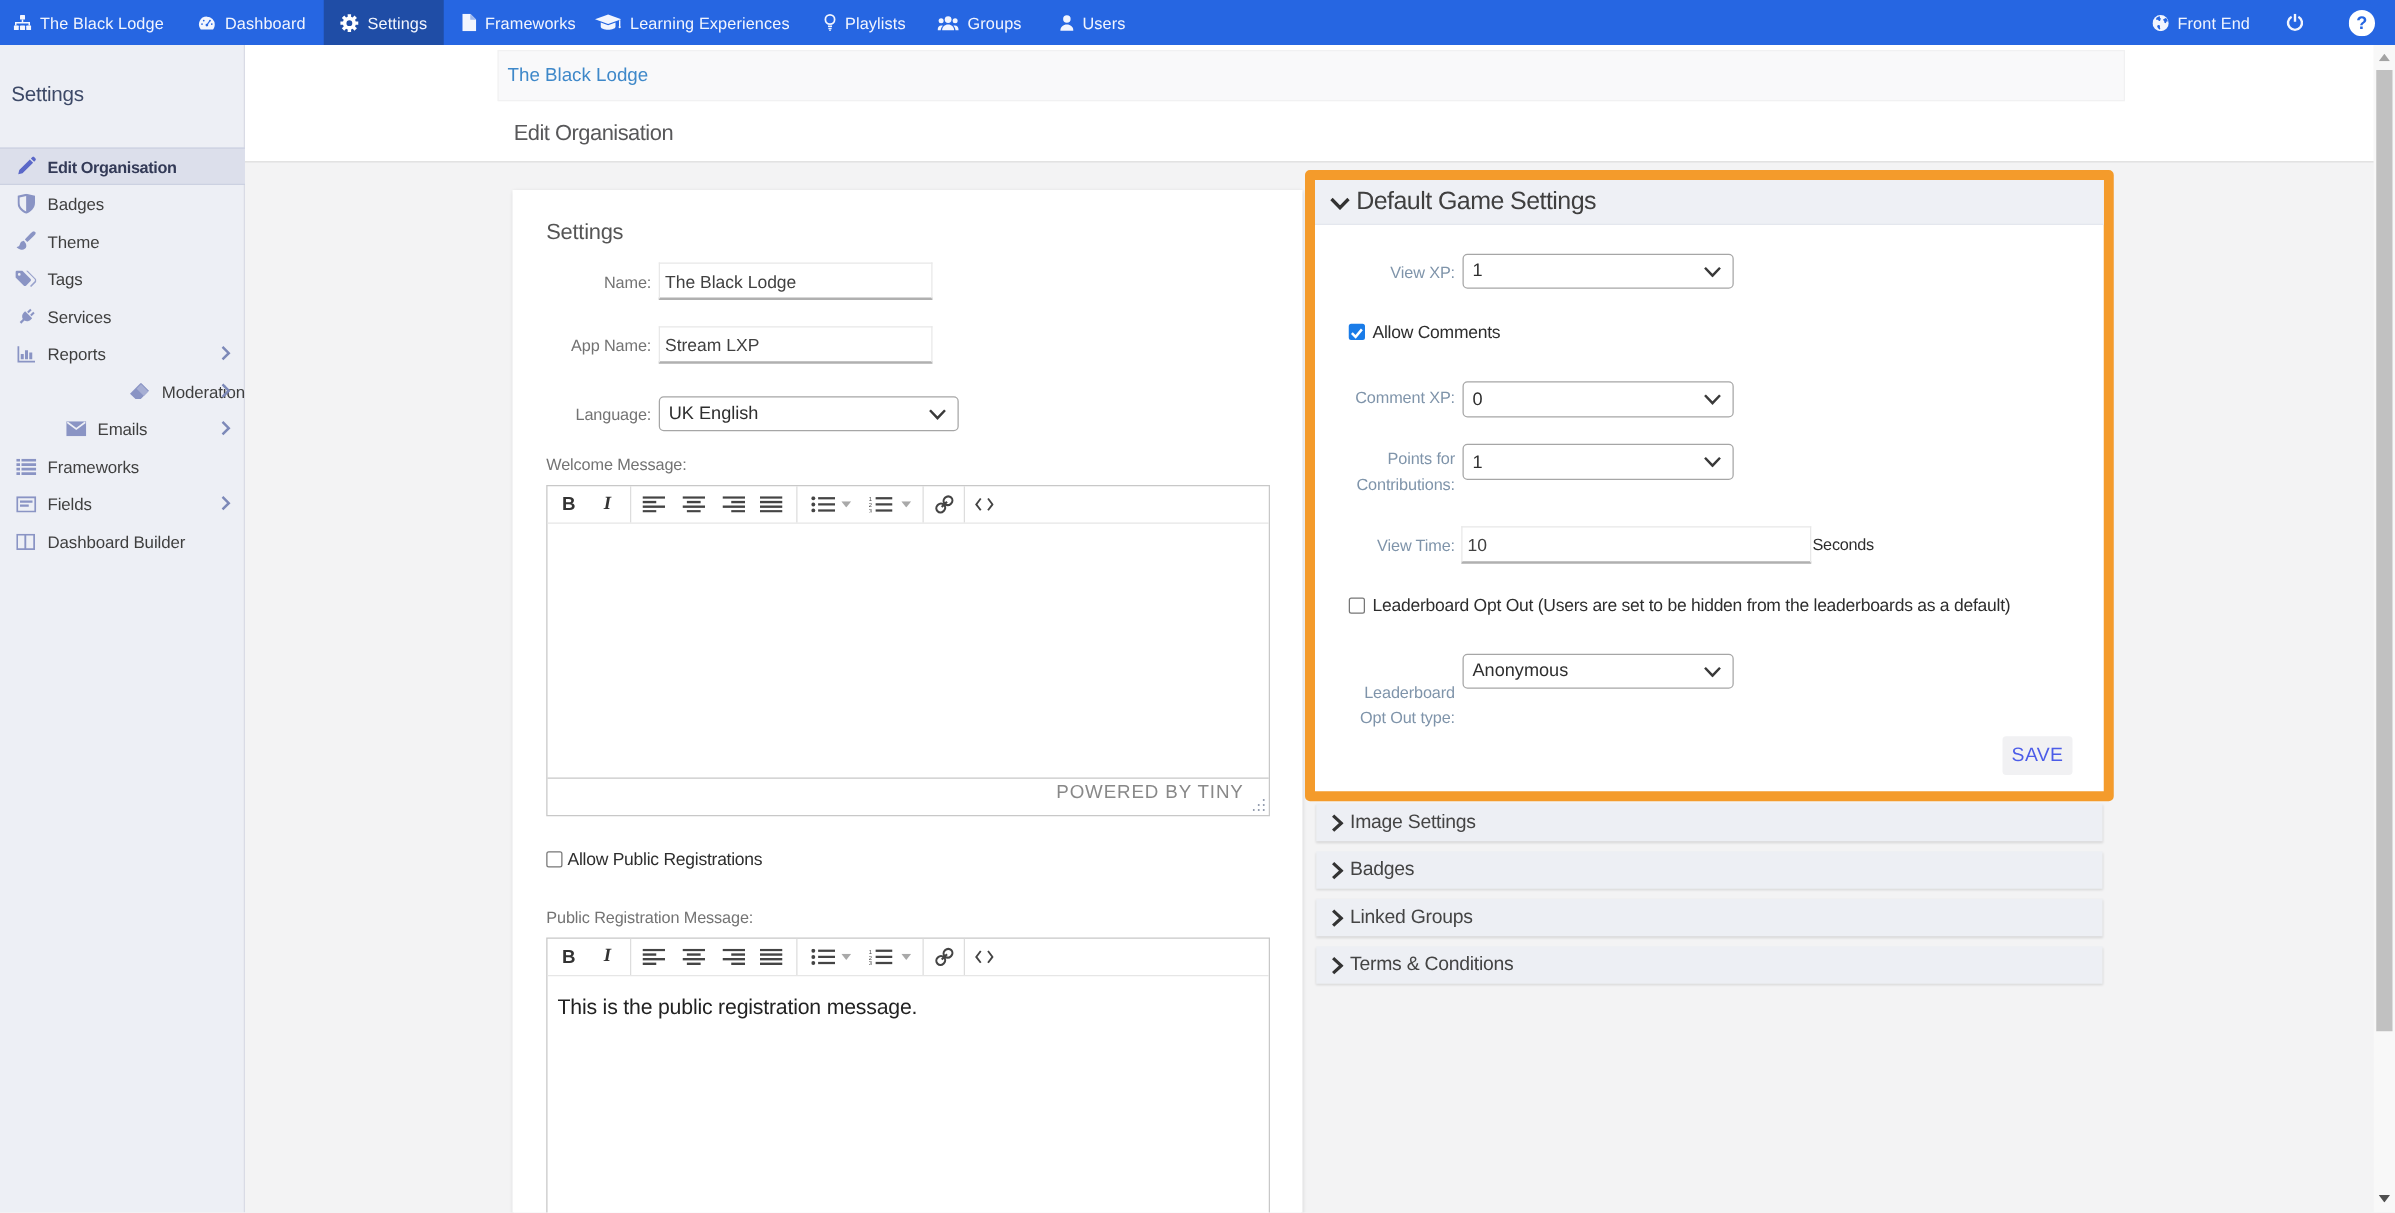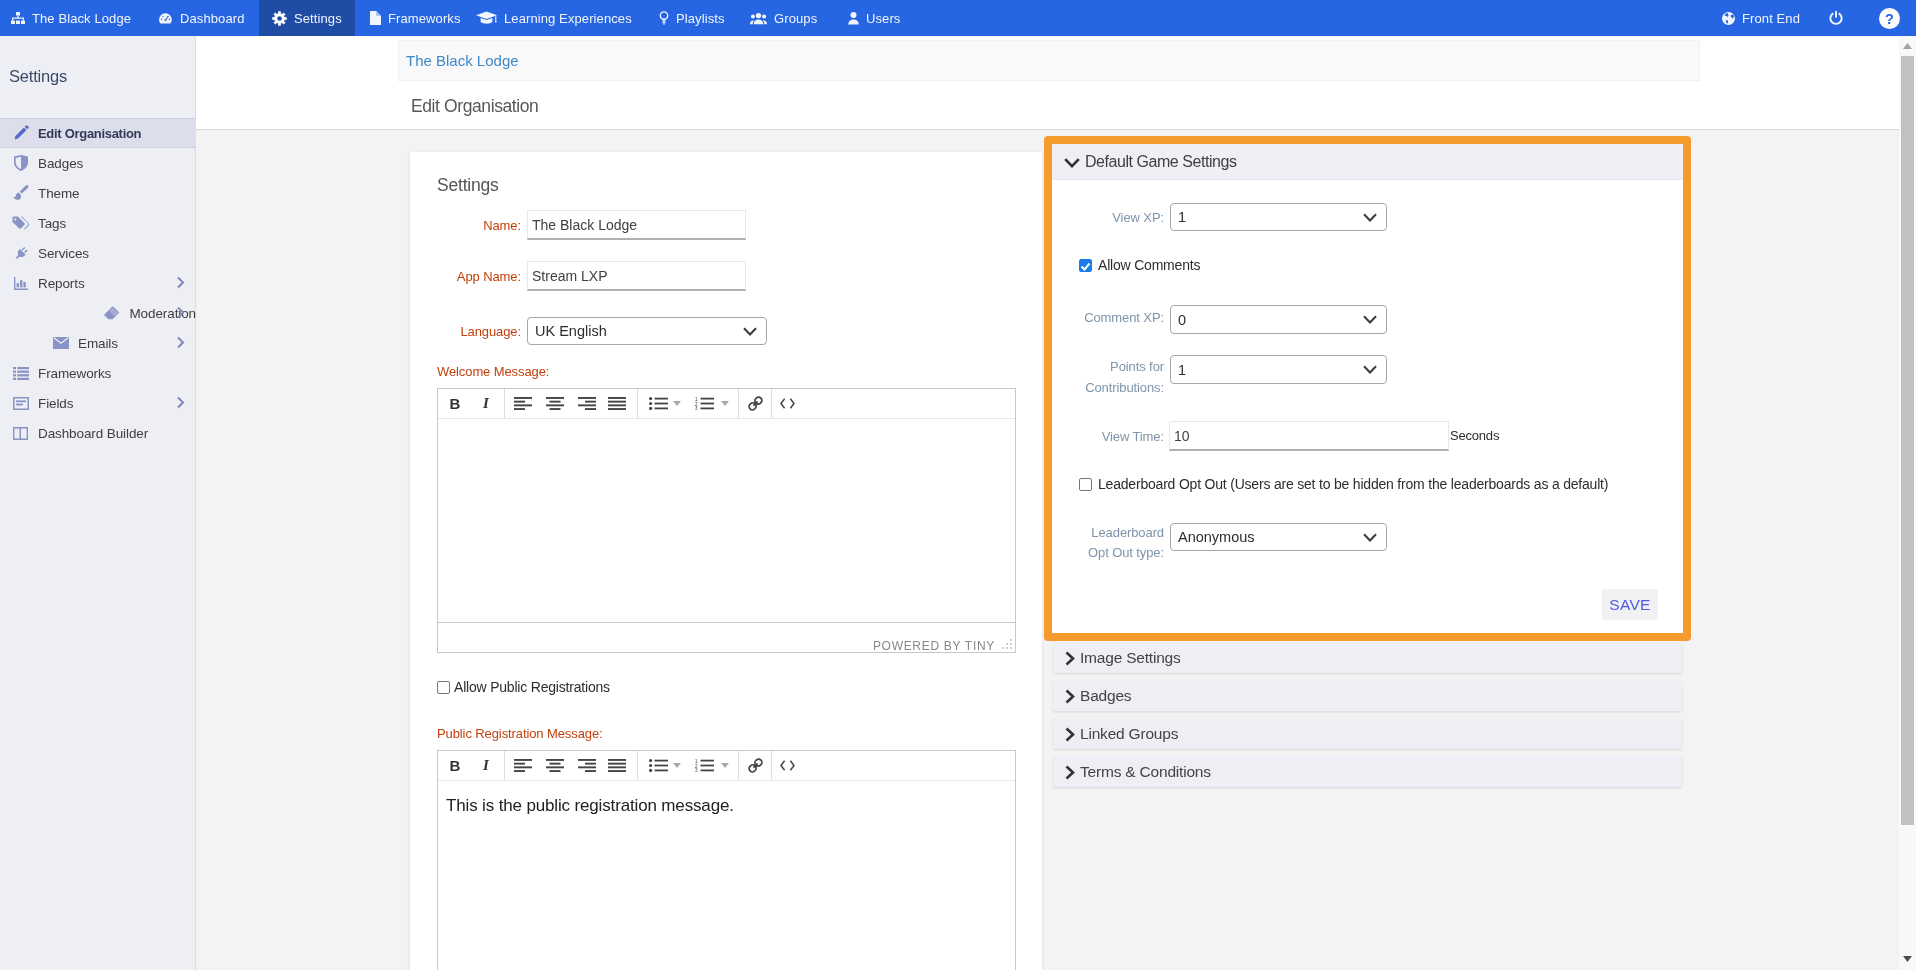--- a/index.html
+++ b/index.html
@@ -22,42 +22,42 @@
 
 
 #topband { position:absolute; left:196px; top:36px; width:1703px; height:94px; background:#fff; border-bottom:1px solid #d9d9d9; }
 #crumb { position:absolute; left:202px; top:4px; width:1302px; height:41px; background:#f9f9fa; border:1px solid #f1f1f2; display:flex; align-items:center; }
 #crumb a { color:#3e88c9; font-size:15px; margin-left:7px; text-decoration:none; }
 #pagetitle { position:absolute; left:215px; top:60px; font-size:17.5px; letter-spacing:-0.4px; color:#58585a; }
 
 
 #card { position:absolute; left:410px; top:152px; width:632px; height:900px; background:#fff; box-shadow:0 1px 3px rgba(0,0,0,0.12); }
 #card h2 { position:absolute; left:27px; top:23px; font-size:17.5px; letter-spacing:-0.2px; font-weight:normal; color:#555; }
-.flabel { position:absolute; color:#c2410c; font-size:13px; letter-spacing:-0.1px; text-align:right; }
+.flabel { position:absolute; color:#737373; font-size:13px; letter-spacing:-0.1px; text-align:right; }
 .tinput { position:absolute; width:219px; height:30px; background:#fff; border:1px solid #e8e8e8; border-bottom:2px solid #b0b0b0; font-size:14px; color:#414141; padding-left:4px; display:flex; align-items:center; }
 .fselect { position:absolute; width:240px; height:28px; background:#fff; border:1px solid #a6a6a6; border-radius:4px; font-size:14.5px; color:#2e2e2e; display:flex; align-items:center; padding-left:7px; }
 .fselect svg.caret { position:absolute; right:9px; top:9px; }
 
 
 .editor { position:absolute; left:27px; width:579px; background:#fff; border:1px solid #c8c8c8; }
 .toolbar { height:30px; border-bottom:1px solid #e6e6e6; position:relative; }
 .tb { position:absolute; top:0; height:29px; display:flex; align-items:center; justify-content:center; }
 .tbdiv { position:absolute; top:0; width:1px; height:29px; background:#ddd; }
 .statusbar { position:absolute; left:0; bottom:0; width:100%; height:30px; border-top:1px solid #c8c8c8; }
-.poweredby { position:absolute; right:20px; top:16px; font-size:12px; color:#888; letter-spacing:0.7px; }
+.poweredby { position:absolute; right:20px; top:2px; font-size:15px; color:#888; letter-spacing:0.7px; }
 
 
 .cb { position:absolute; width:13px; height:13px; border:1px solid #767676; border-radius:2px; background:#fff; }
 .cb.checked { background:#1a7ce8; border-color:#1a7ce8; }
 .cblabel { position:absolute; font-size:14px; letter-spacing:-0.2px; color:#2d2d2d; white-space:nowrap; }
 
 
 #hl { position:absolute; left:1044px; top:136px; width:647px; height:505px; border:8px solid #f49b2b; border-radius:4px; background:#fff; }
 #hl-head { position:absolute; left:0; top:0; width:631px; height:36px; background:#eef0f5; border-bottom:1px solid #e4e7ee; display:flex; align-items:center; }
-#hl-head span { font-size:16px; letter-spacing:-0.45px; color:#3f3f3f; margin-left:33px; }
+#hl-head span { font-size:20px; letter-spacing:-0.45px; color:#3f3f3f; margin-left:33px; }
 .rlabel { position:absolute; color:#7f94aa; font-size:13px; letter-spacing:-0.1px; text-align:right; white-space:nowrap; }
 .acc { position:absolute; left:1053px; width:629px; height:30px; background:#edeff4; box-shadow:0 1px 2px rgba(0,0,0,0.12); display:flex; align-items:center; color:#444; font-size:15.5px; letter-spacing:-0.2px; }
 .acc svg { margin-left:12px; margin-right:5px; }
 #save { position:absolute; left:550px; top:445px; width:56px; height:31px; background:#f1f1f3; border-radius:3px; color:#4c5ce8; font-size:15.5px; display:flex; align-items:center; justify-content:center; letter-spacing:0.3px; }
 
 
 #sbar { position:absolute; left:1899px; top:36px; width:17px; height:934px; background:#f8f8f8; }
 #sbar .thumb { position:absolute; left:2px; top:20px; width:13px; height:769px; background:#c1c1c1; }
 </style>
 </head>
@@ -518,21 +518,21 @@
         <path d="M1 1.2l6 6.3 6-6.3"></path>
       </svg></div>
 
 <div class="rlabel" style="left:0;top:285px;width:112px;">View Time:</div>
 <div class="tinput" style="left:117px;top:277px;width:280px;">10</div>
 <div class="cblabel" style="left:398px;top:284px;font-size:13px;">Seconds</div>
 
 <div class="cb" style="left:27px;top:334px;"></div>
 <div class="cblabel" style="left:46px;top:332px;">Leaderboard Opt Out (Users are set to be hidden from the leaderboards as a default)</div>
 
-<div class="rlabel" style="left:0;top:379px;width:112px;line-height:20px;">Leaderboard<br>Opt Out type:</div>
+<div class="rlabel" style="left:0;top:400px;width:112px;line-height:20px;">Leaderboard<br>Opt Out type:</div>
 <div class="fselect" style="left:118px;top:379px;width:217px;">Anonymous
 <svg class="caret" width="14" height="9" viewBox="0 0 14 9" fill="none" stroke="#3a3a3a" stroke-width="2">
         <path d="M1 1.2l6 6.3 6-6.3"></path>
       </svg></div>
 
 <div id="save">SAVE</div>
 </div>
 
 <div class="acc" style="top:643px;">
 <svg width="10" height="15" viewBox="0 0 10 15" fill="none" stroke="#333" stroke-width="2.6">

